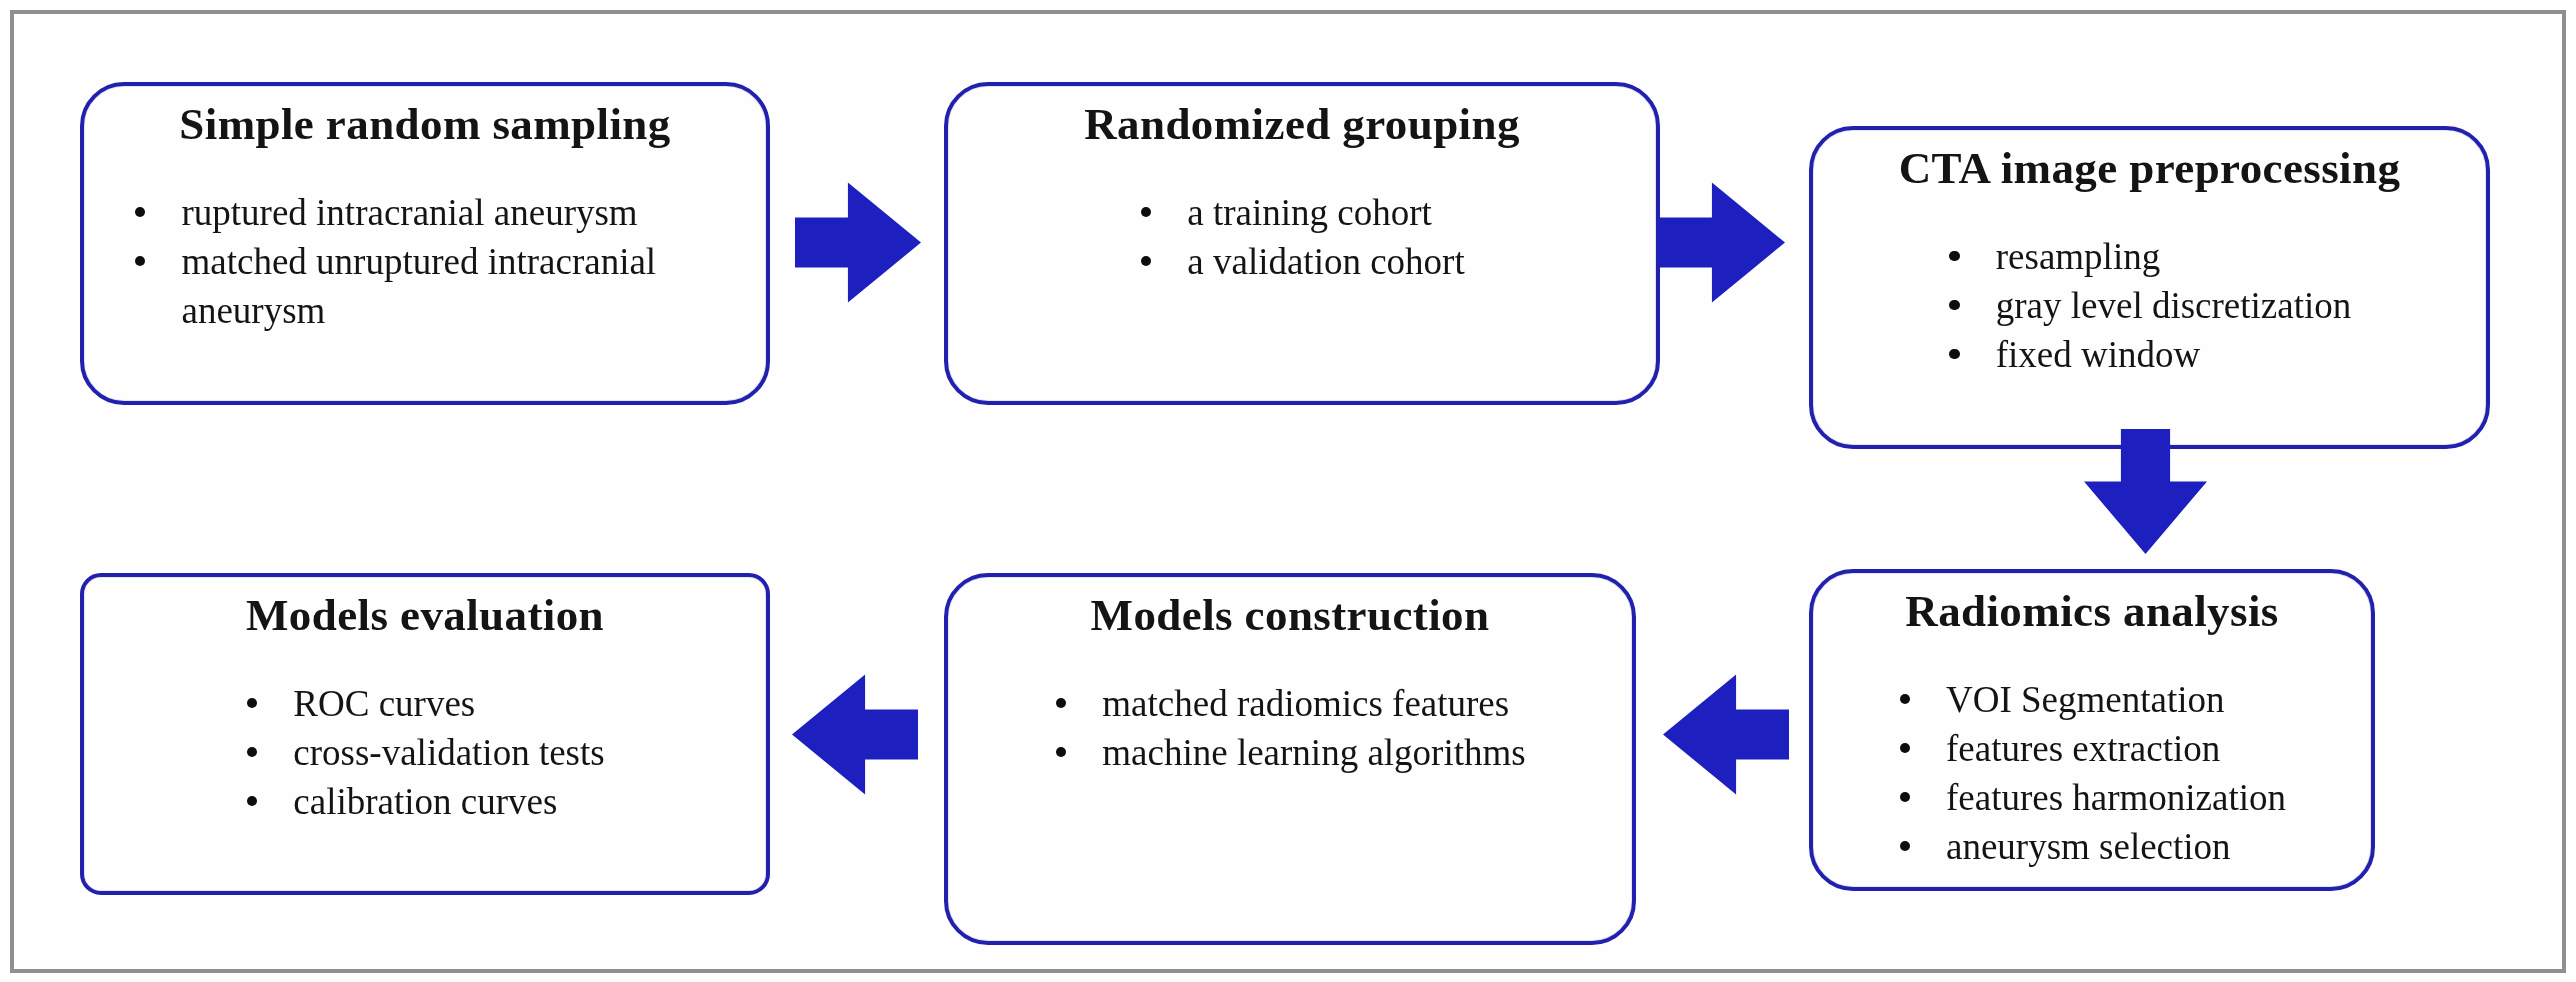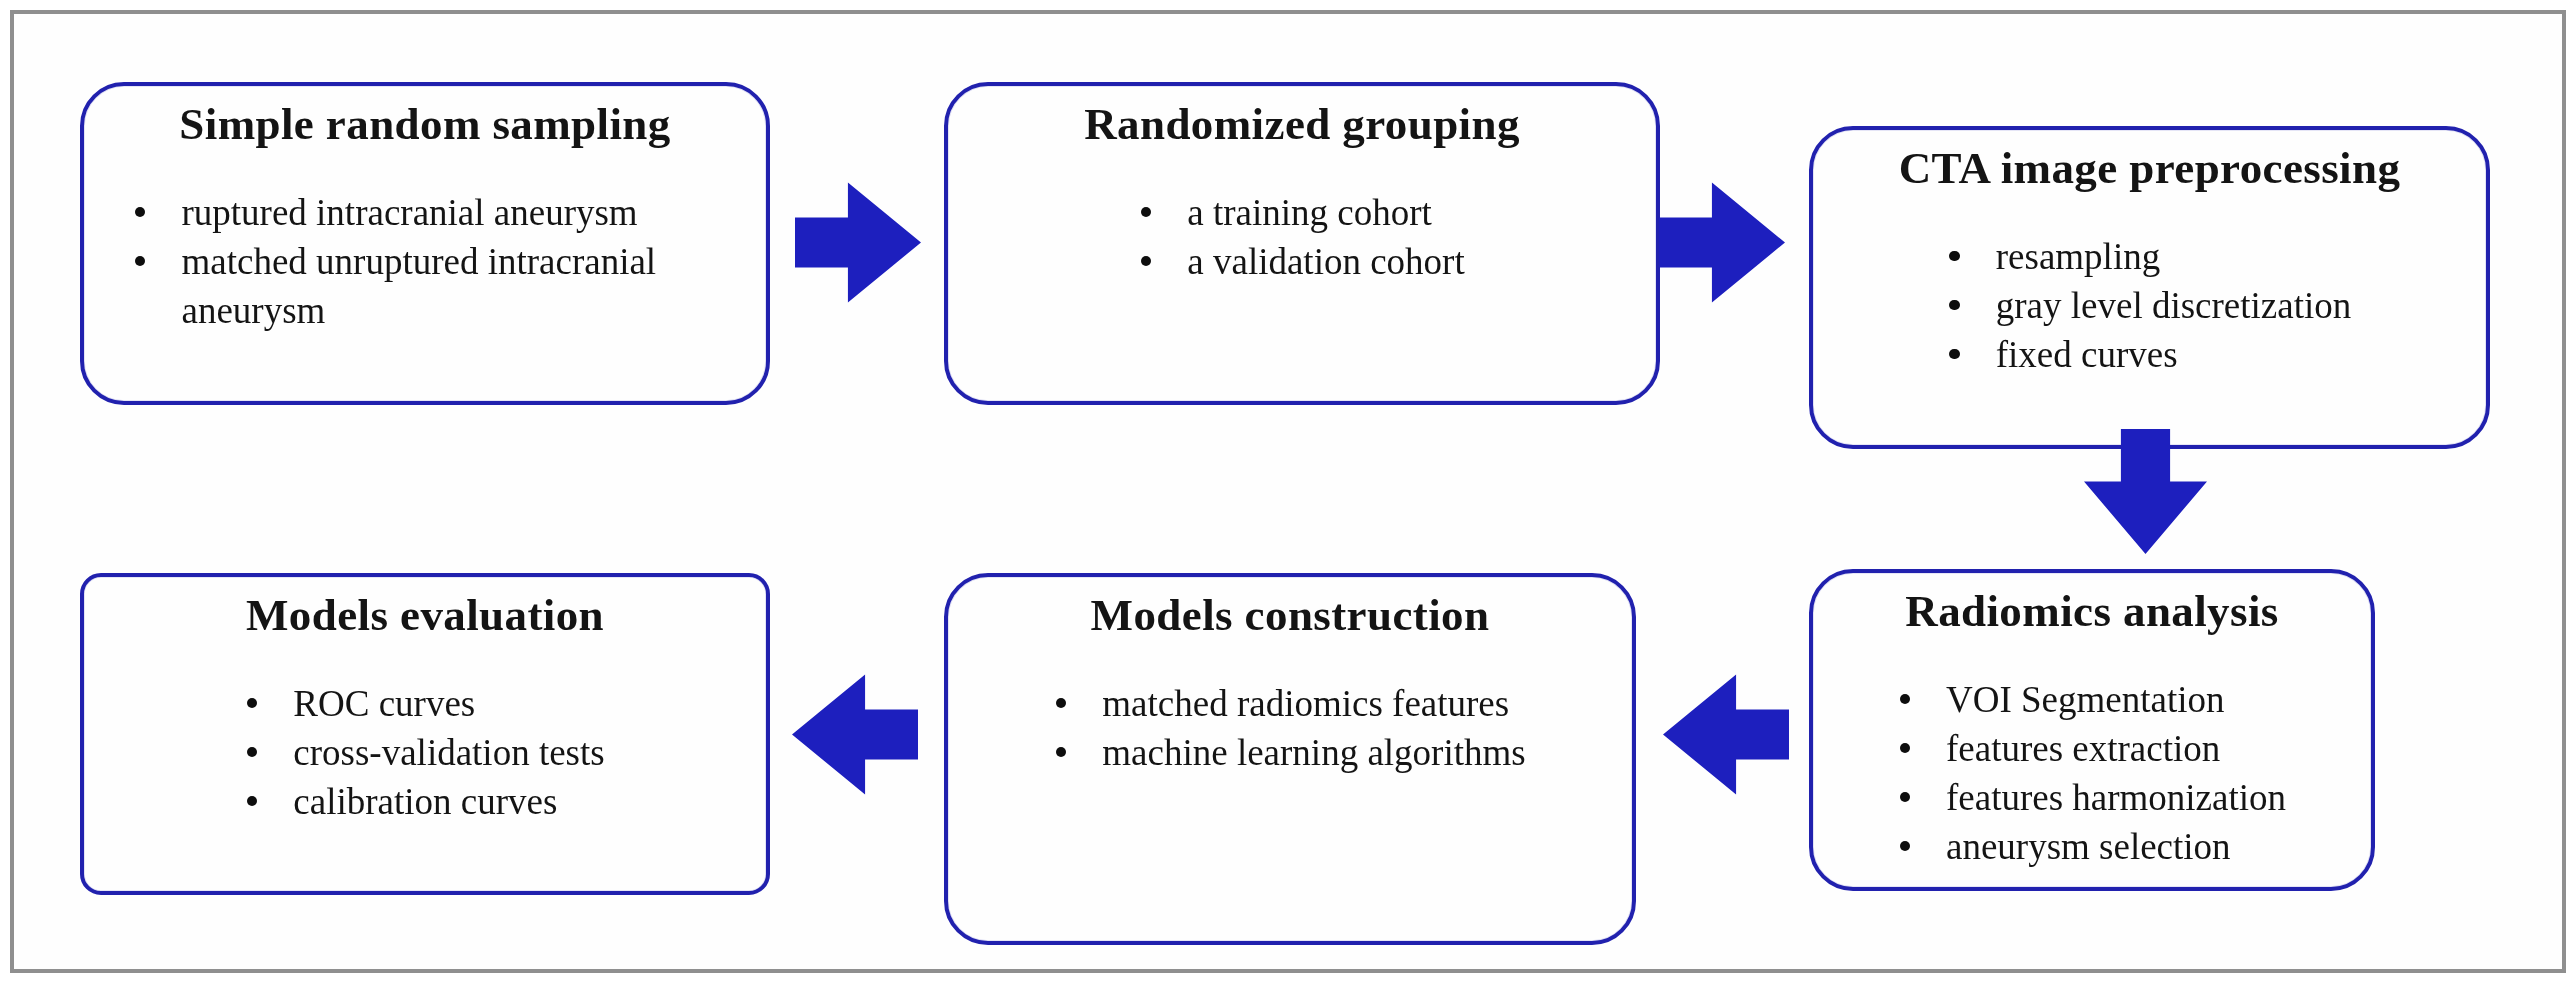--- a/index.html
+++ b/index.html
@@ -110,21 +110,21 @@
     <li>a training cohort</li>
     <li>a validation cohort</li>
   </ul>
 </div>
 
 <div class="flowbox" id="box-2">
   <div class="box-title">CTA image preprocessing</div>
   <ul class="bullets">
     <li>resampling</li>
     <li>gray level discretization</li>
-    <li>fixed curves</li>
+    <li>fixed window</li>
   </ul>
 </div>
 
 <div class="flowbox" id="box-3">
   <div class="box-title">Radiomics analysis</div>
   <ul class="bullets">
     <li>VOI Segmentation</li>
     <li>features extraction</li>
     <li>features harmonization</li>
     <li>aneurysm selection</li>

